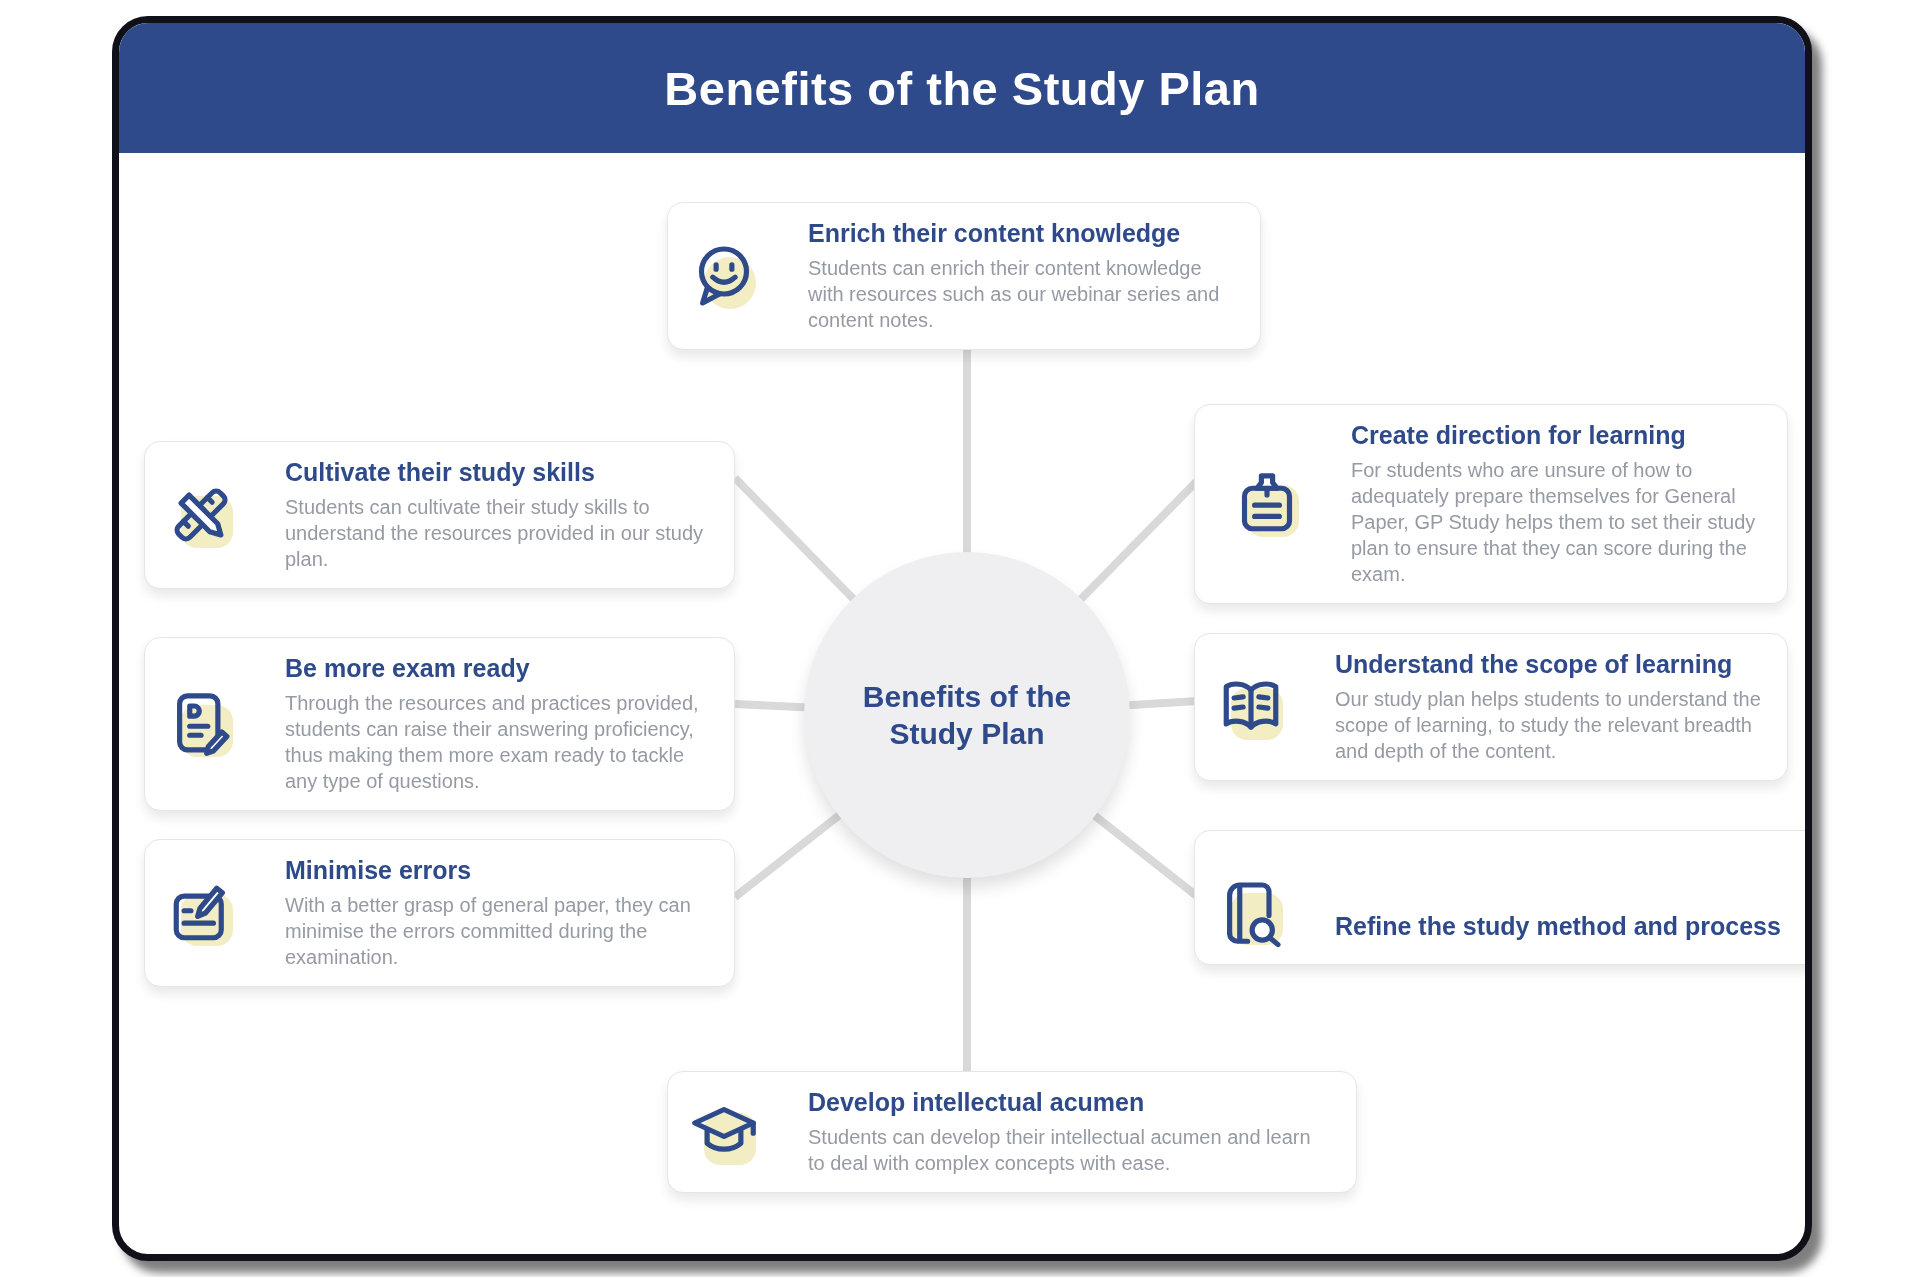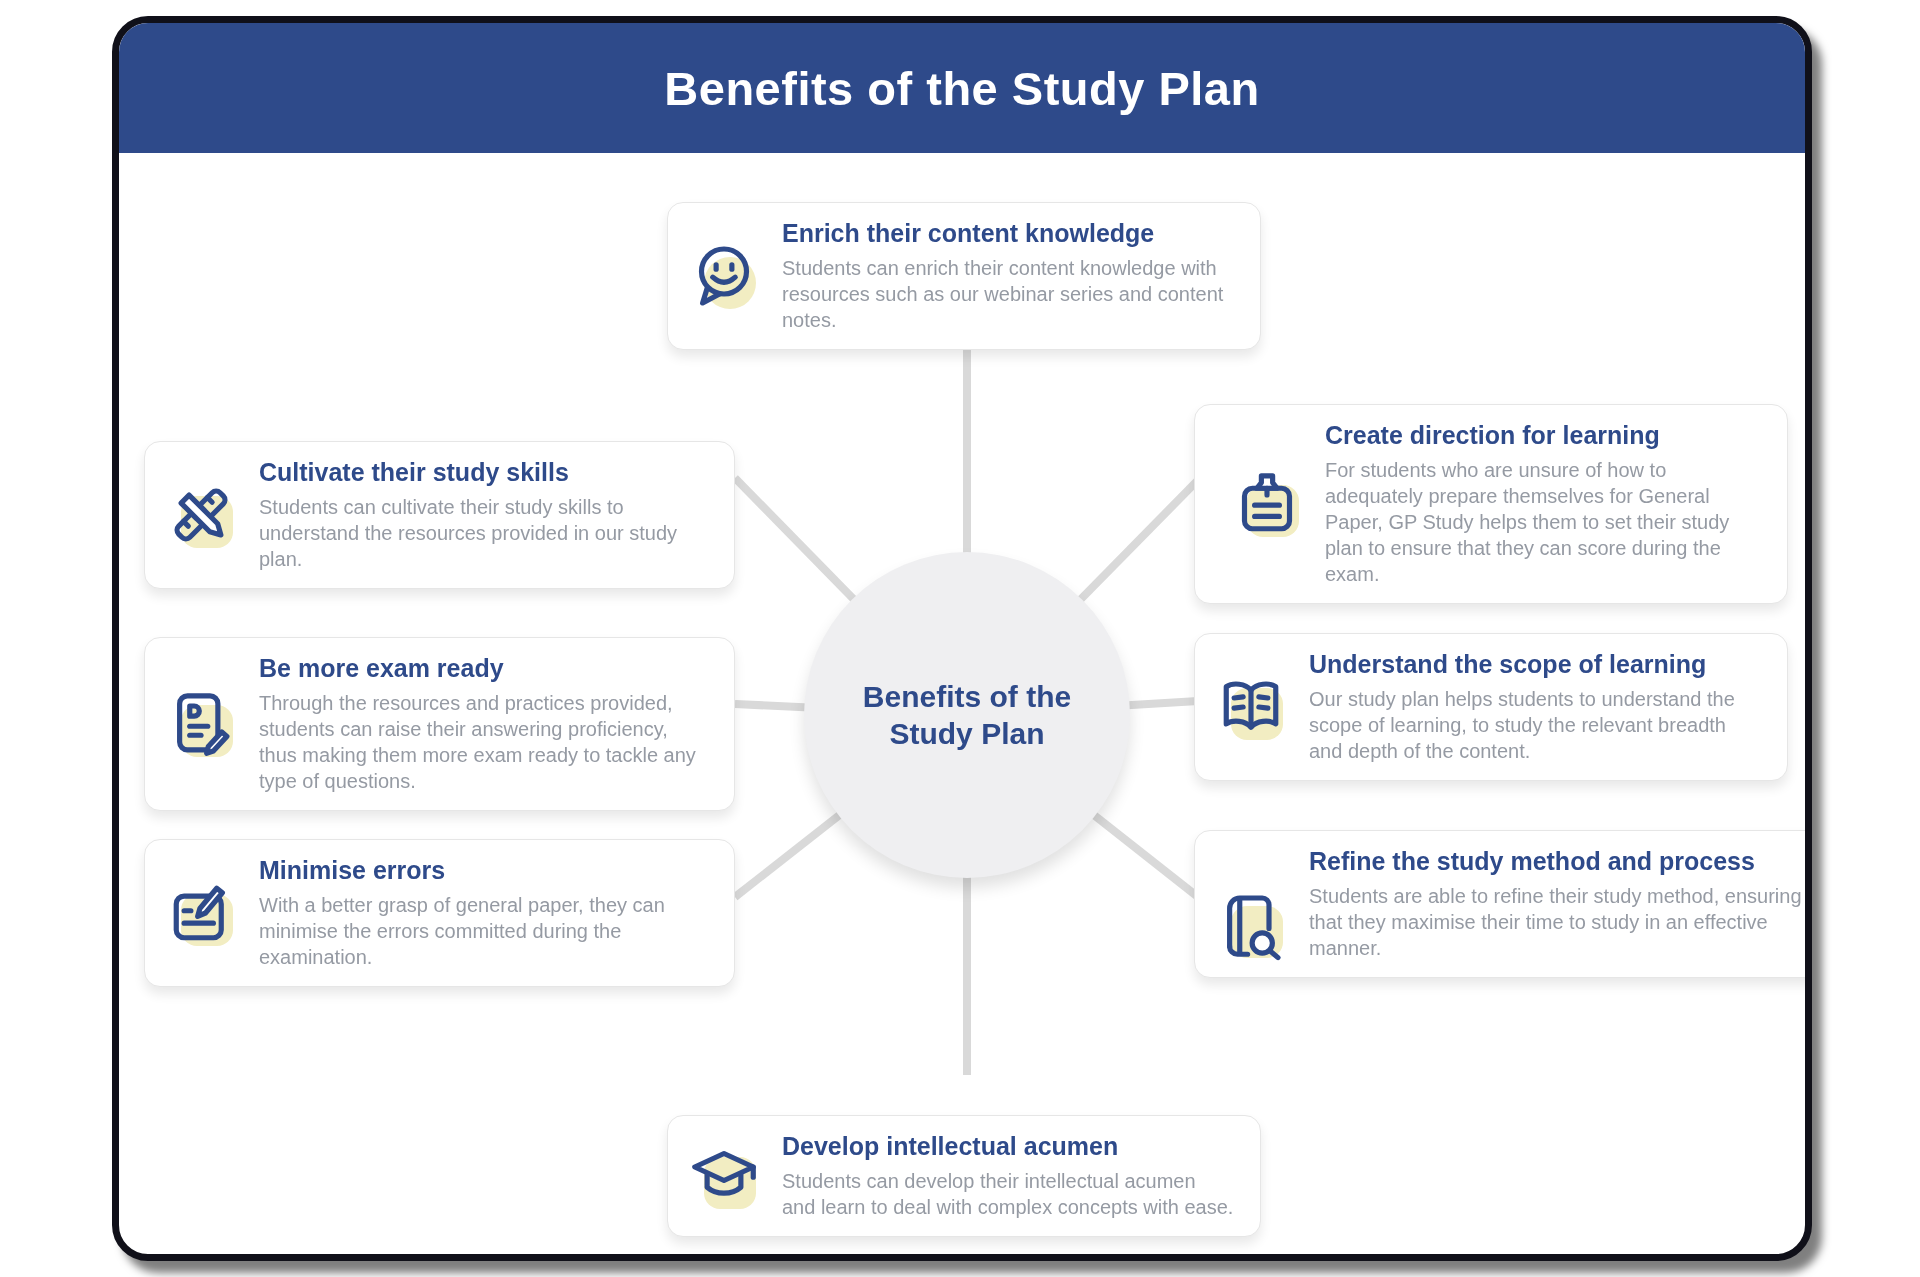--- a/index.html
+++ b/index.html
@@ -37,20 +37,21 @@
   }
   .center-title{
     color:var(--primary);font-size:30px;font-weight:bold;line-height:1.25;
   }
   .card{
     position:absolute;z-index:3;background:#ffffff;
     border:1px solid var(--card-border);border-radius:16px;
     box-shadow:0 7px 12px rgba(0,0,0,0.09);
     display:flex;align-items:center;
     padding:16px 26px 16px 20px;
+    gap:26px;
   }
   .icon-wrap{
     position:relative;width:72px;height:72px;flex:0 0 72px;margin-right:22px;
     color:var(--primary);
   }
   .blob{
     position:absolute;left:16px;top:17px;width:52px;height:52px;
     background:var(--accent-fill);border-radius:16px;
   }
   .blob.round{border-radius:50%;}
@@ -206,25 +207,24 @@
         <svg width="72" height="72" viewBox="0 0 64 64" fill="none" stroke="currentColor" stroke-width="4.6" stroke-linecap="round" stroke-linejoin="round">
           <path d="M13 51 V 17 a9 9 0 0 1 9 -9 h 20 a6 6 0 0 1 6 6 v 21"></path>
           <path d="M13 51 a7 7 0 0 0 7 7 h 9"></path>
           <line x1="22" y1="9" x2="22" y2="56"></line>
           <circle cx="42" cy="48" r="9" fill="#ffffff"></circle>
           <line x1="49" y1="55" x2="56" y2="61"></line>
         </svg>
       </div>
       <div class="card-text">
         <div class="card-title">Refine the study method and process</div>
-        <div class="card-body">Students are able to refine their study method, ensuring that they maximise their time to study in an effective manner.</div>
-      </div>
-    </div>
-
-    <div class="card" style="left:548px;top:1048px;width:594px;min-height:117px;margin-top:44px;">
+      </div>
+    </div>
+
+    <div class="card" style="left:548px;top:1048px;width:690px;min-height:117px;">
       <div class="icon-wrap">
         <span class="blob"></span>
         <svg width="72" height="72" viewBox="0 0 64 64" fill="none" stroke="currentColor" stroke-width="4.6" stroke-linecap="round" stroke-linejoin="round">
           <path d="M32 12 L6 24 l26 12 26 -12 Z"></path>
           <path d="M17 31 v11 c8 7 22 7 30 0 V 31"></path>
           <path d="M58 24 v 9"></path>
         </svg>
       </div>
       <div class="card-text">
         <div class="card-title">Develop intellectual acumen</div>

